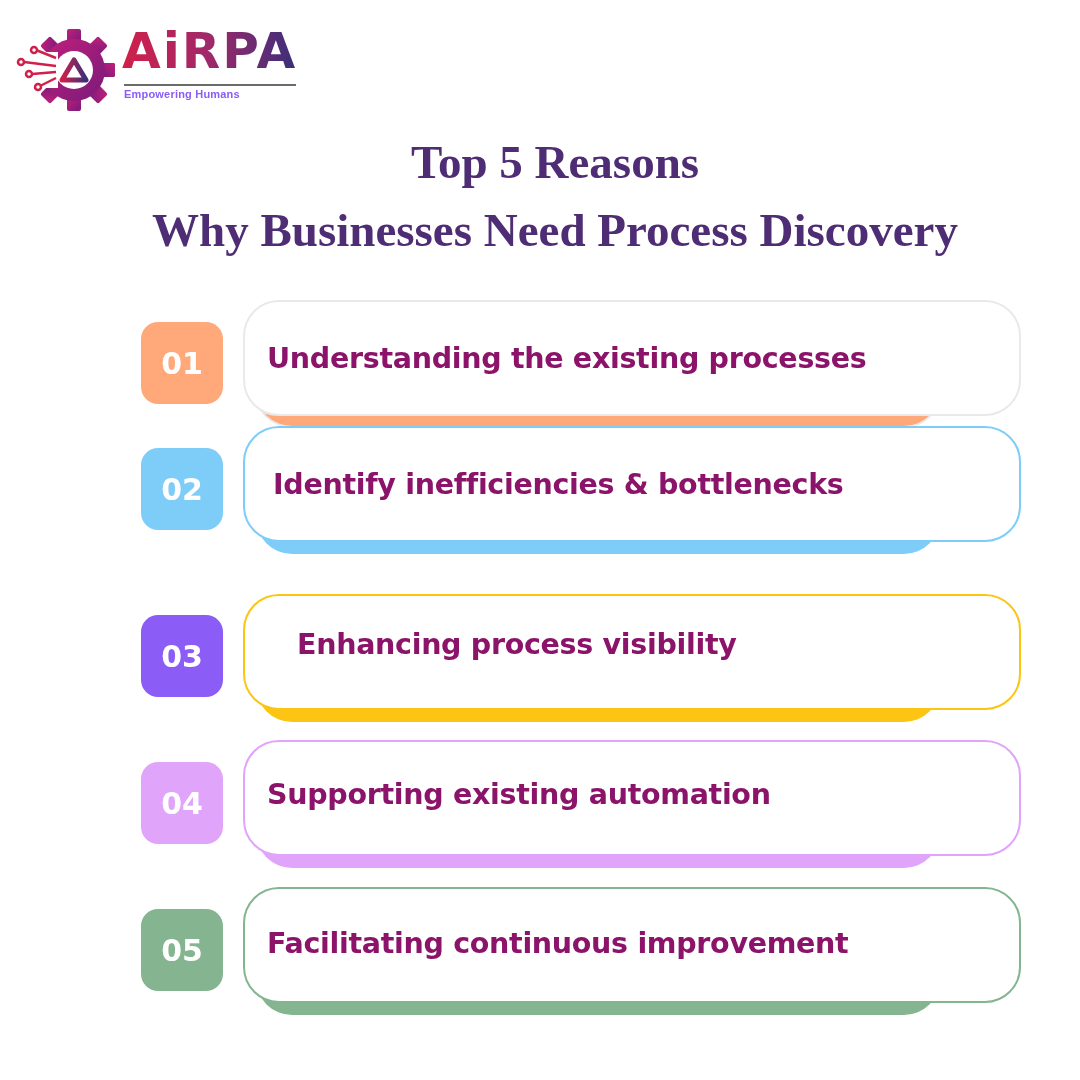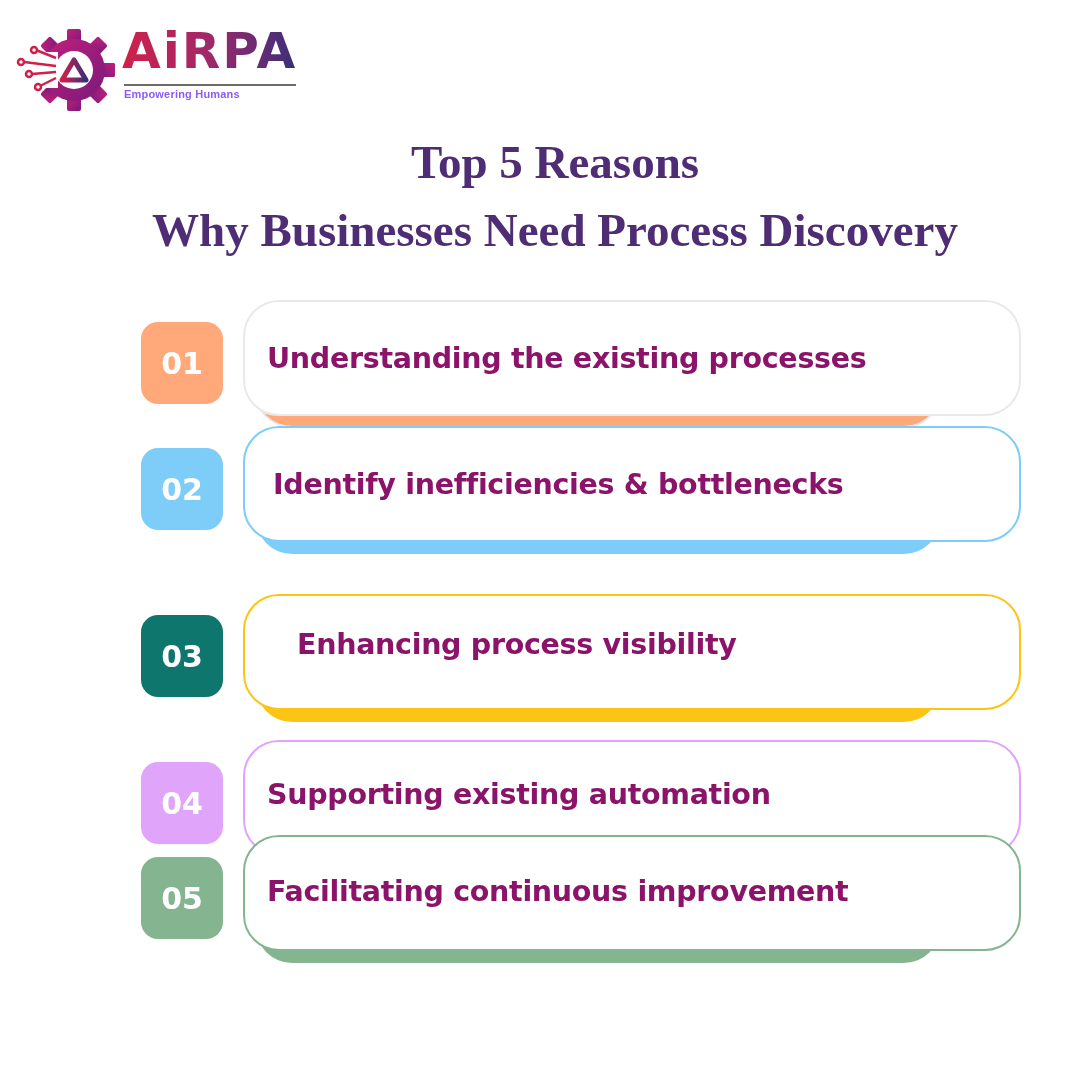--- a/index.html
+++ b/index.html
@@ -116,34 +116,34 @@
 
 <div class="item" style="top:426px;">
   <div class="badge" style="top:22px;background:#7ecdf8;">02</div>
   <div class="card-shadow" style="top:12px;background:#7ecdf8;"></div>
   <div class="card" style="top:0;border-color:#7ecdf8;padding-left:28px;">
     <span class="card-text">Identify inefficiencies &amp; bottlenecks</span>
   </div>
 </div>
 
 <div class="item" style="top:594px;">
-  <div class="badge" style="top:21px;background:#0f766e;">03</div>
+  <div class="badge" style="top:21px;background:#8b5cf6;">03</div>
   <div class="card-shadow" style="top:12px;background:#fcc514;"></div>
   <div class="card" style="top:0;border-color:#fcc514;padding-left:52px;">
     <span class="card-text" style="position:relative;top:-8px;">Enhancing process visibility</span>
   </div>
 </div>
 
 <div class="item" style="top:740px;">
   <div class="badge" style="top:22px;background:#e1a4fb;">04</div>
   <div class="card-shadow" style="top:12px;background:#e1a4fb;"></div>
   <div class="card" style="top:0;border-color:#e1a4fb;">
     <span class="card-text" style="position:relative;top:-4px;">Supporting existing automation</span>
   </div>
 </div>
 
-<div class="item" style="top:835px;">
+<div class="item" style="top:887px;">
   <div class="badge" style="top:22px;background:#84b590;">05</div>
   <div class="card-shadow" style="top:12px;background:#84b590;"></div>
   <div class="card" style="top:0;border-color:#84b590;">
     <span class="card-text" style="position:relative;top:-2px;">Facilitating continuous improvement</span>
   </div>
 </div>
 
 </body></html>

